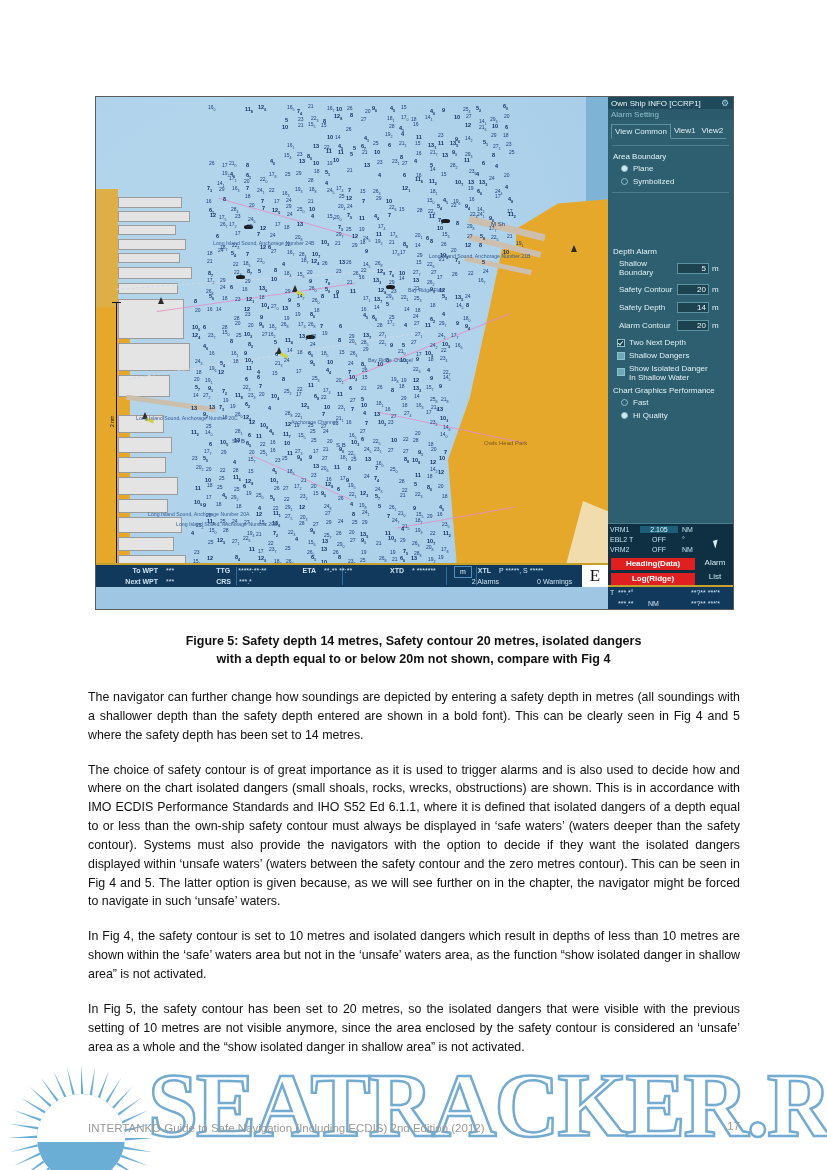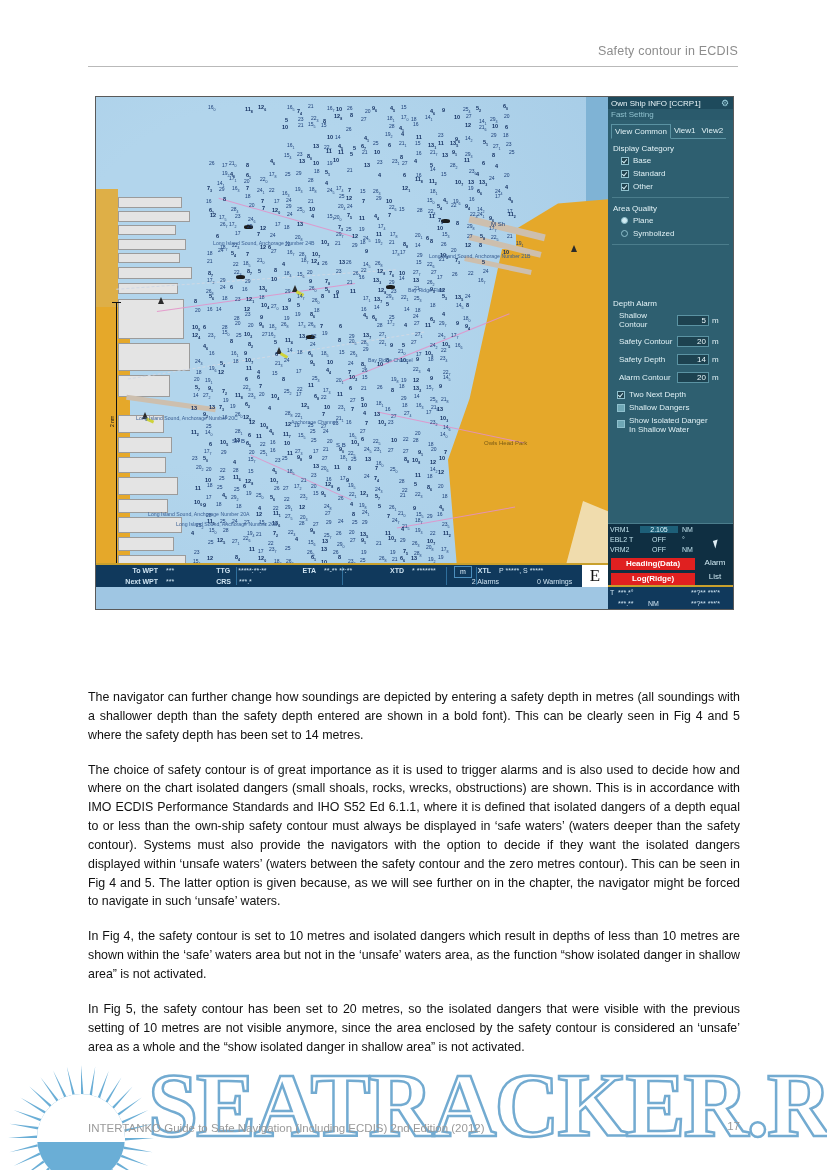--- a/index.html
+++ b/index.html
@@ -137,24 +137,20 @@
   .wm-text{position:absolute;left:148px;top:10px;font-family:"Liberation Serif",serif;
      font-weight:bold;font-size:90px;letter-spacing:-2px;color:transparent;
      -webkit-text-stroke:2.5px #5b9dc9;opacity:.85;white-space:nowrap;}
   .wm-sun{position:absolute;left:6px;top:16px;width:150px;height:150px;}
 </style>
 </head>
 <body>
 
 <div class="page">
 
-  <div class="hdr">
-    <div class="hdr-title">Safety contour in ECDIS</div>
-    <div class="hdr-rule"></div>
-  </div>
 
   <div class="figure">
 
     <div class="chart">
       <div class="water"></div>
       <div class="deepwater"></div>
 
       <div class="land-top"></div>
       <div class="land-main"></div>
       <div class="land-pale"></div>
@@ -1084,65 +1080,50 @@
         <div class="mbox">m</div>
         <div class="ebox">E</div>
       </div>
     </div>
 
     <div class="panel">
       <div class="panel-title">
         <span>Own Ship INFO [CCRP1]</span>
         <span class="gear">⚙</span>
       </div>
-      <div class="panel-sub">Fast Setting</div>
+      <div class="panel-sub">Alarm Setting</div>
 
       <div class="tabs">
         <div class="tab active">View Common</div>
         <div class="tab">View1</div>
         <div class="tab">View2</div>
       </div>
 
+
+      <div class="divider"></div>
+
       <div class="sect">
-        <div class="sect-h">Display Category</div>
-        <div class="row">
-          <span class="chk on"></span>
-          <span>Base</span>
-        </div>
-        <div class="row">
-          <span class="chk on"></span>
-          <span>Standard</span>
-        </div>
-        <div class="row">
-          <span class="chk on"></span>
-          <span>Other</span>
-        </div>
-      </div>
-
-      <div class="divider"></div>
-
-      <div class="sect">
-        <div class="sect-h">Area Quality</div>
+        <div class="sect-h">Area Boundary</div>
         <div class="row">
           <span class="rad on"></span>
           <span>Plane</span>
         </div>
         <div class="row">
           <span class="rad"></span>
           <span>Symbolized</span>
         </div>
       </div>
 
       <div class="darea"></div>
 
       <div class="sect" style="margin-top:2px;">
         <div class="sect-h">Depth Alarm</div>
 
         <div class="fieldrow">
-          <span class="lab">Shallow Contour</span>
+          <span class="lab">Shallow Boundary</span>
           <span class="val">5</span>
           <span class="unit">m</span>
         </div>
         <div class="fieldrow">
           <span class="lab">Safety Contour</span>
           <span class="val">20</span>
           <span class="unit">m</span>
         </div>
         <div class="fieldrow">
           <span class="lab">Safety Depth</span>
@@ -1165,20 +1146,31 @@
         </div>
         <div class="row" style="margin-left:4px;align-items:flex-start;">
           <span class="chk fill" style="margin-top:4px;"></span>
           <span>
             <span style="display:block">Show Isolated Danger</span>
             <span style="display:block">In Shallow Water</span>
           </span>
         </div>
       </div>
 
+      <div class="sect" style="margin-top:2px;">
+        <div class="sect-h">Chart Graphics Performance</div>
+        <div class="row">
+          <span class="rad"></span>
+          <span>Fast</span>
+        </div>
+        <div class="row">
+          <span class="rad on"></span>
+          <span>Hi Quality</span>
+        </div>
+      </div>
 
       <div class="nav">
         <div class="navrow">
           <span class="c1">VRM1</span>
           <span class="c2 hl">2.105</span>
           <span class="c3" style="padding-left:4px;">NM</span>
         </div>
         <div class="navrow">
           <span class="c1">EBL2 T</span>
           <span class="c2">OFF</span>
@@ -1207,20 +1199,24 @@
             <span style="width:8px;"></span>
             <span style="width:30px;">***.**</span>
             <span style="width:14px;">NM</span>
             <span style="width:58px;text-align:right;">**?** ***'*</span>
           </div>
         </div>
       </div>
     </div>
   </div>
 
+  <div class="caption">
+    <div>Figure 5: Safety depth 14 metres, Safety contour 20 metres, isolated dangers</div>
+    <div>with a depth equal to or below 20m not shown, compare with Fig 4</div>
+  </div>
 
   <div class="body">
     <p>The navigator can further change how soundings are depicted by entering a safety depth in metres (all soundings with a shallower depth than the safety depth entered are shown in a bold font). This can be clearly seen in Fig 4 and 5 where the safety depth has been set to 14 metres.</p>
     <p>The choice of safety contour is of great importance as it is used to trigger alarms and is also used to decide how and where on the chart isolated dangers (small shoals, rocks, wrecks, obstructions) are shown. This is in accordance with IMO ECDIS Performance Standards and IHO S52 Ed 6.1.1, where it is defined that isolated dangers of a depth equal to or less than the own-ship safety contour must always be displayed in ‘safe waters’ (waters deeper than the safety contour). Systems must also provide the navigators with the option to decide if they want the isolated dangers displayed within ‘unsafe waters’ (waters between the safety contour and the zero metres contour). This can be seen in Fig 4 and 5. The latter option is given because, as we will see further on in the chapter, the navigator might be forced to navigate in such ‘unsafe’ waters.</p>
     <p>In Fig 4, the safety contour is set to 10 metres and isolated dangers which result in depths of less than 10 metres are shown within the ‘safe’ waters area but not in the ‘unsafe’ waters area, as the function “show isolated danger in shallow area” is not activated.</p>
     <p>In Fig 5, the safety contour has been set to 20 metres, so the isolated dangers that were visible with the previous setting of 10 metres are not visible anymore, since the area enclosed by the safety contour is considered an ‘unsafe’ area as a whole and the “show isolated danger in shallow area” is not activated.</p>
   </div>
 
   <div class="wm">
     <svg class="wm-sun" viewBox="0 0 150 150">

